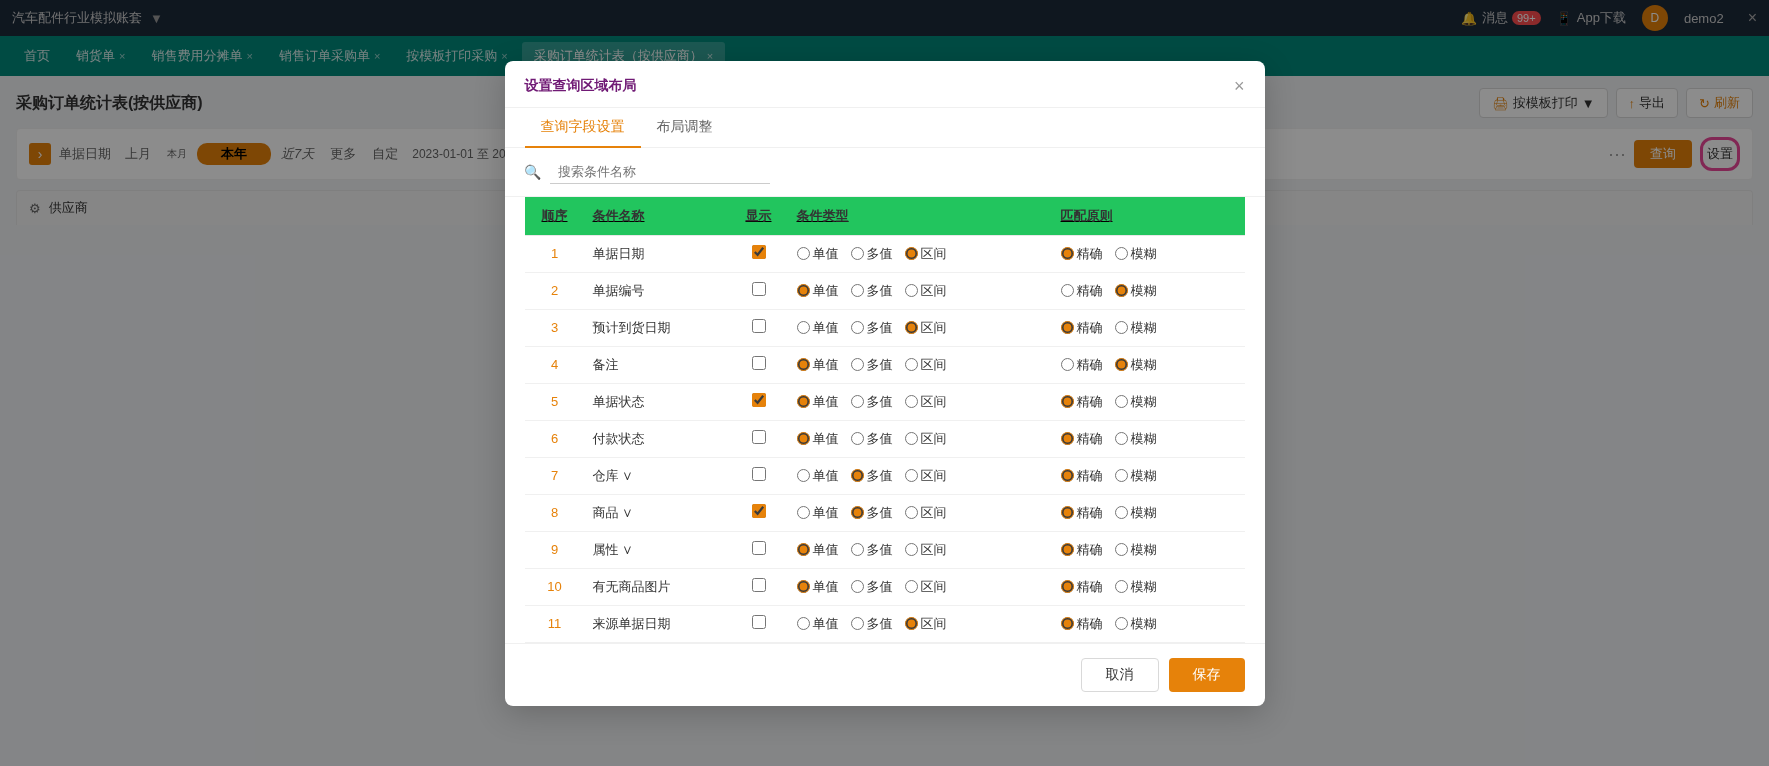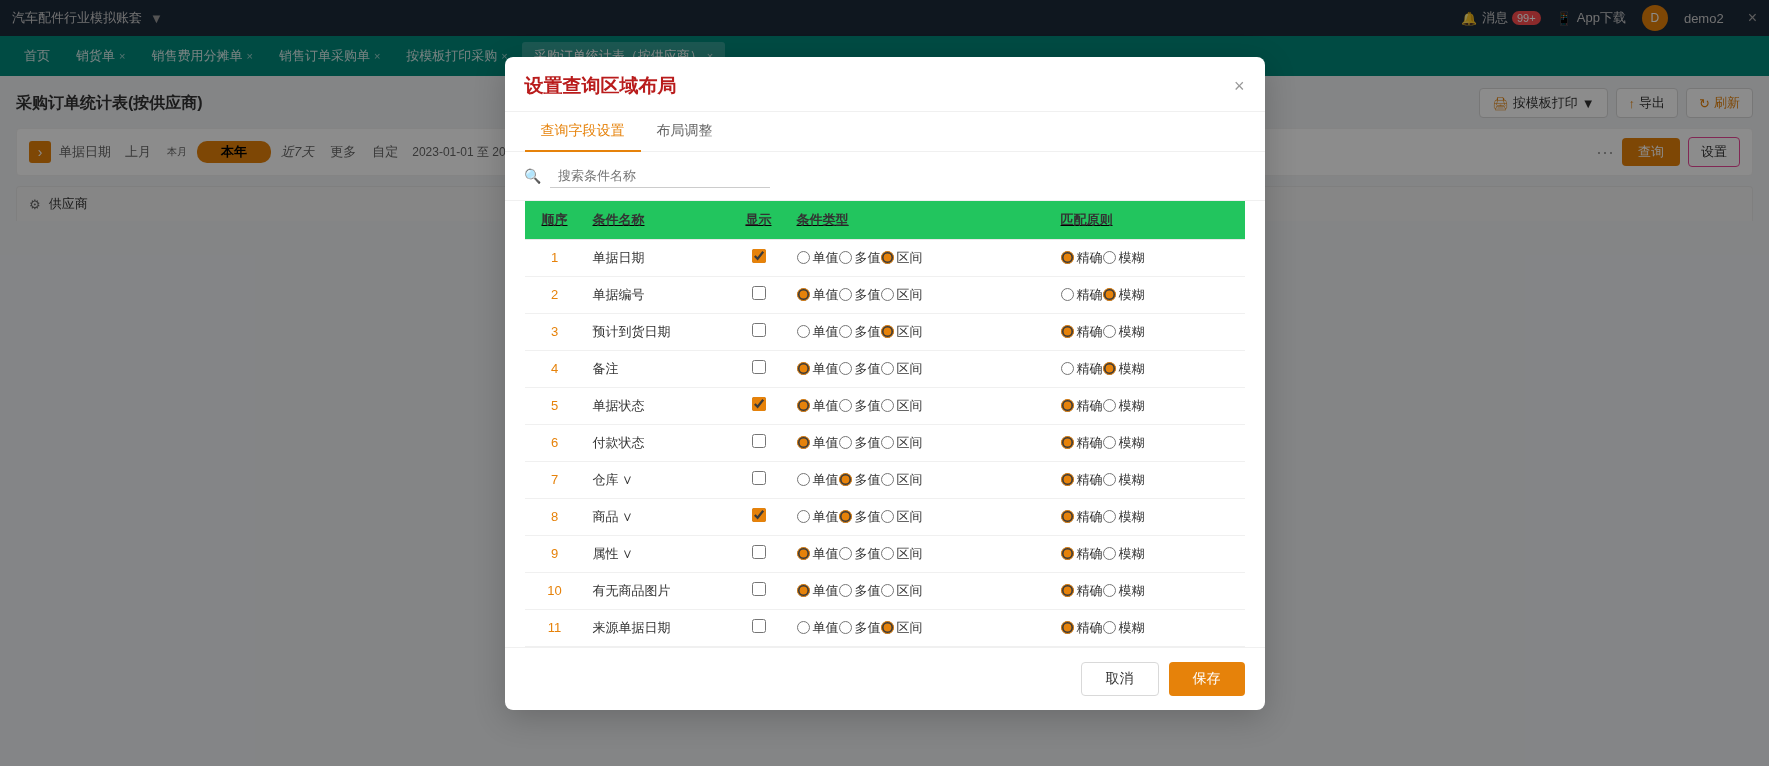--- a/index.html
+++ b/index.html
@@ -26,21 +26,21 @@
       display: flex;
       flex-direction: column;
     }
     .dialog-header {
       padding: 16px 20px 12px;
       border-bottom: 1px solid #f0f0f0;
       display: flex;
       align-items: center;
       justify-content: space-between;
     }
-    .dialog-title { font-size: 19px; font-weight: 600; color: #b91c1c; }
+    .dialog-title { font-size: 14px; font-weight: 600; color: #701a75; }
     .dialog-close { background: none; border: none; font-size: 18px; color: #999; cursor: pointer; line-height: 1; }
 
     
     .dialog-tabs {
       display: flex;
       padding: 0 20px;
       border-bottom: 1px solid #f0f0f0;
       gap: 0;
     }
     .dialog-tab {
@@ -102,21 +102,21 @@
       border-bottom: 1px solid #f0f0f0;
     }
     tbody td {
       padding: 9px 8px;
       font-size: 13px;
       color: #333;
       vertical-align: middle;
     }
 
     
-    .radio-group { display: flex; align-items: flex-start; }
+    .radio-group { display: flex; gap: 12px; align-items: flex-start; }
     .radio-label { display: flex; align-items: center; gap: 3px; cursor: pointer; font-size: 13px; white-space: nowrap; }
     .radio-label input[type="radio"] { accent-color: #e6820a; cursor: pointer; }
     .check-label input[type="checkbox"] { accent-color: #e6820a; cursor: pointer; width: 14px; height: 14px; }
 
     
     .dialog-table-wrap::-webkit-scrollbar { width: 6px; }
     .dialog-table-wrap::-webkit-scrollbar-track { background: #f5f5f5; }
     .dialog-table-wrap::-webkit-scrollbar-thumb { background: #ccc; border-radius: 3px; }
 
     
@@ -224,21 +224,21 @@
         <button style="background:none;border:none;color:#666;cursor:pointer;padding:2px 6px;font-size:10px;">本月</button>
         <button style="background:#e6820a;color:#000000;border:none;border-radius:10px;padding:2px 24px;font-size:13px;cursor:pointer;font-weight:bold;">本年</button>
         <button style="background:none;border:none;color:#666;cursor:pointer;padding:2px 6px;font-size:13px;font-style:italic;">近7天</button>
         <button style="background:none;border:none;color:#666;cursor:pointer;padding:2px 6px;font-size:13px;">更多</button>
         <button style="background:none;border:none;color:#666;cursor:pointer;padding:2px 6px;font-size:13px;">自定</button>
       </div>
       <span style="color:#666;font-size:12px;">2023-01-01 至 2023-12-31</span>
       <span style="flex:1"></span>
       <span style="color:#999;cursor:pointer;font-size:18px;">···</span>
       <button style="background:#e6820a;color:#fff;border:none;padding:5px 16px;border-radius:4px;cursor:pointer;font-size:13px;">查询</button>
-      <button style="background:#fff;border:1px solid #ec4899;color:#333;padding:5px 12px;border-radius:4px;cursor:pointer;font-size:13px;">设置</button>
+      <button style="background:#fff;border:3px solid #ec4899;color:#333;padding:5px 4px;border-radius:12px;cursor:pointer;font-size:13px;">设置</button>
     </div>
 
     <div style="background:#f5f5f5;display:flex;align-items:center;padding:8px 12px;border:1px solid #e8e8e8;border-bottom:none;border-radius:4px 4px 0 0;">
       <span style="color:#666;margin-right:8px;cursor:pointer;">⚙</span>
       <span style="font-size:13px;color:#333;font-weight:500;flex:1;">供应商</span>
       <span style="font-size:13px;color:#333;font-weight:500;flex:1;">供应商</span>
     </div>
   </div>
 </div>
 

